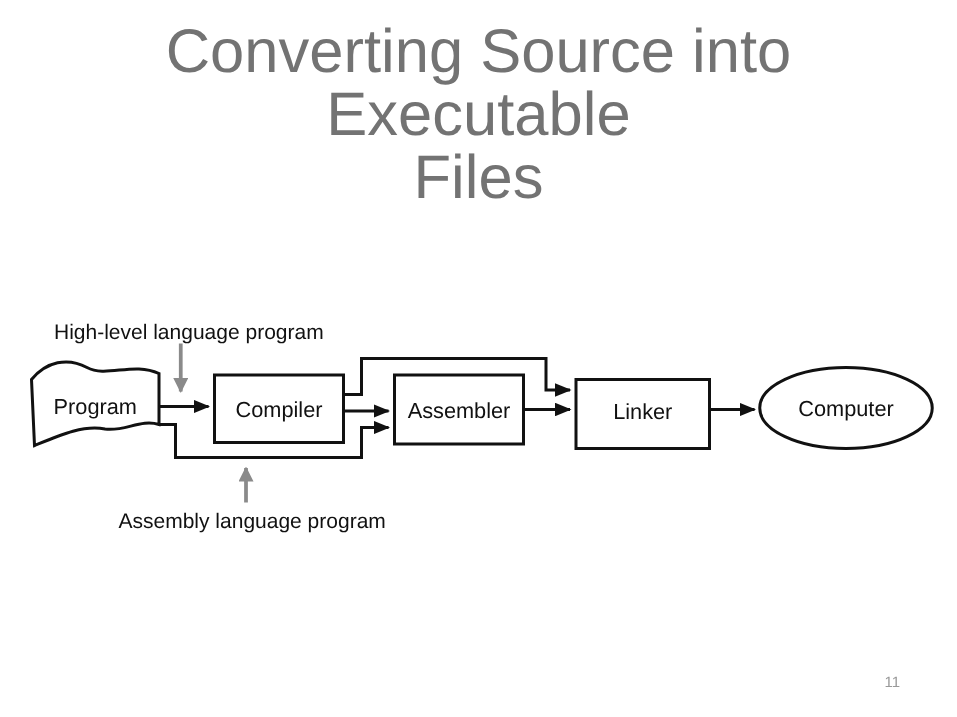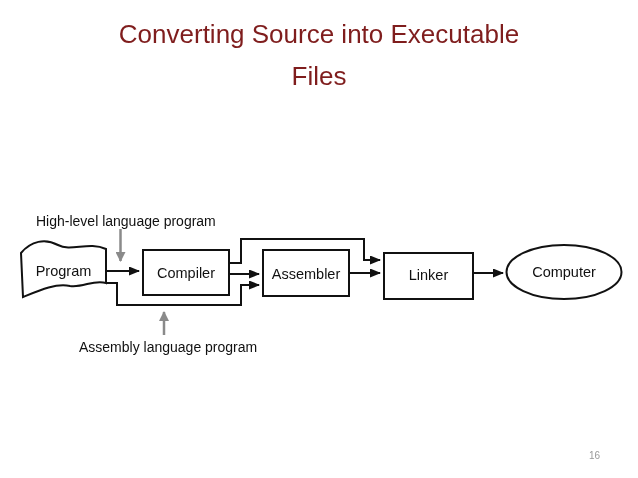--- a/index.html
+++ b/index.html
@@ -7,23 +7,23 @@
     position:relative;
     width:638px;height:478px;
     background:#ffffff;
     overflow:hidden;
     font-family:"Liberation Sans", sans-serif;
   }
   .title{
     position:absolute;
     top:13px;left:29px;width:580px;
     text-align:center;
-    font-size:26px;
+    font-size:41px;
     line-height:42px;
-    color:#7f1d1d;
+    color:#737373;
     white-space:pre-line;
   }
   .footer{
     position:absolute;
     top:449px;left:0;width:100%;
     text-align:center;
     font-size:10px;
     color:#909090;
   }
   .page-num{
@@ -86,15 +86,15 @@
     <text class="node-label" x="428.5" y="279.5" text-anchor="middle">Linker</text>
     <text class="node-label" x="564" y="277" text-anchor="middle">Computer</text>
 
     <path class="gray-arrow" d="M120.5,229 L120.5,261" marker-end="url(#ah-gray)" stroke="#8a8a8a"></path>
     <path class="gray-arrow" d="M164,335 L164,312" marker-end="url(#ah-gray)" stroke="#8a8a8a"></path>
 
     <text class="annot-label" x="36" y="226">High-level language program</text>
     <text class="annot-label" x="79" y="352">Assembly language program</text>
   </svg>
 
-  <div class="page-num">16</div>
+  <div class="page-num">11</div>
 
 </div>
 
 </body></html>

